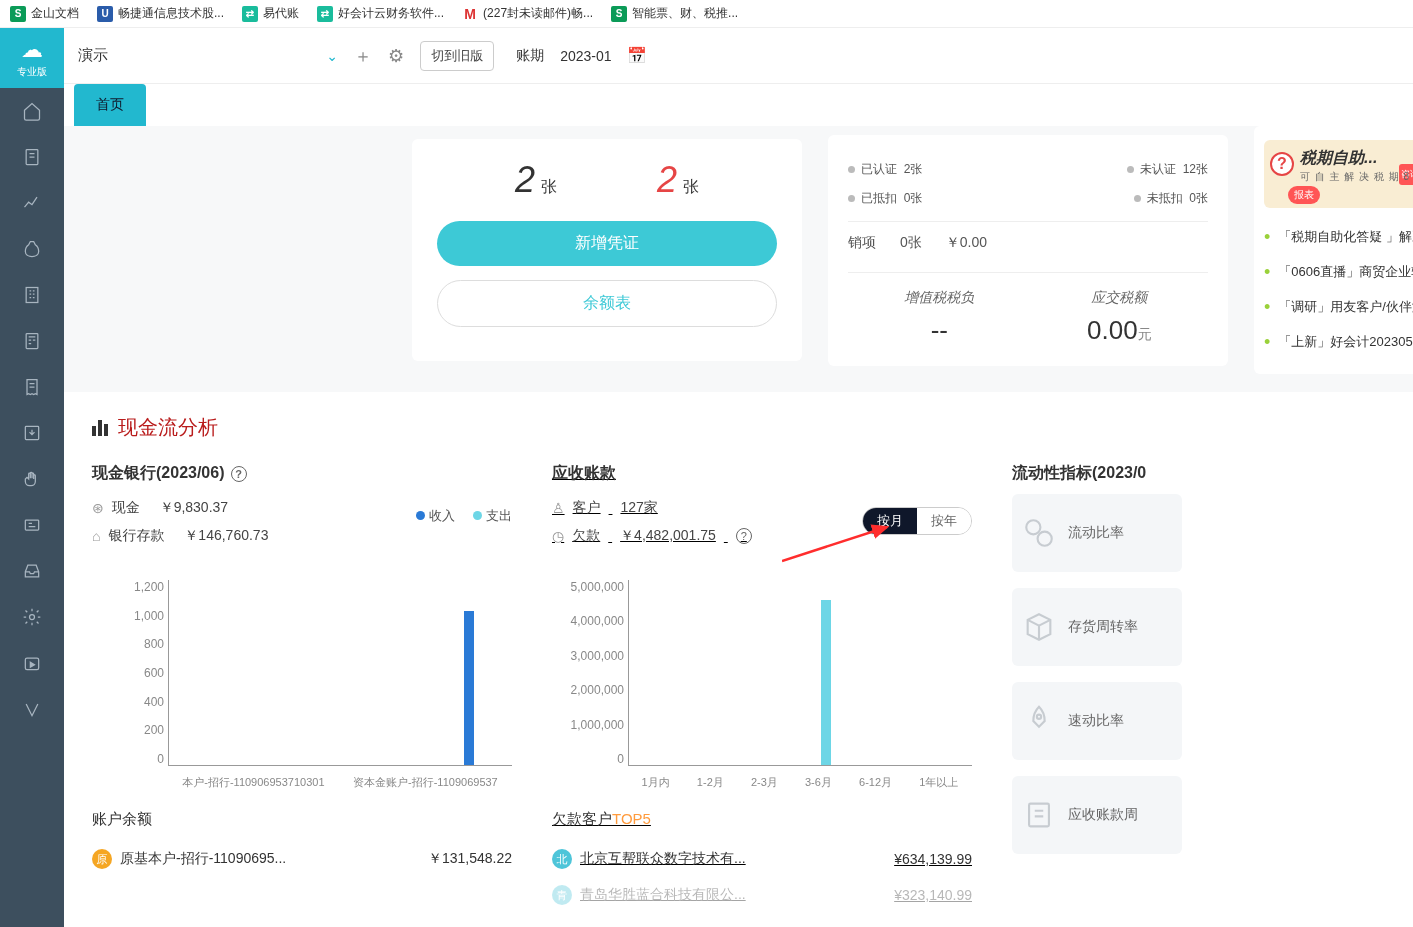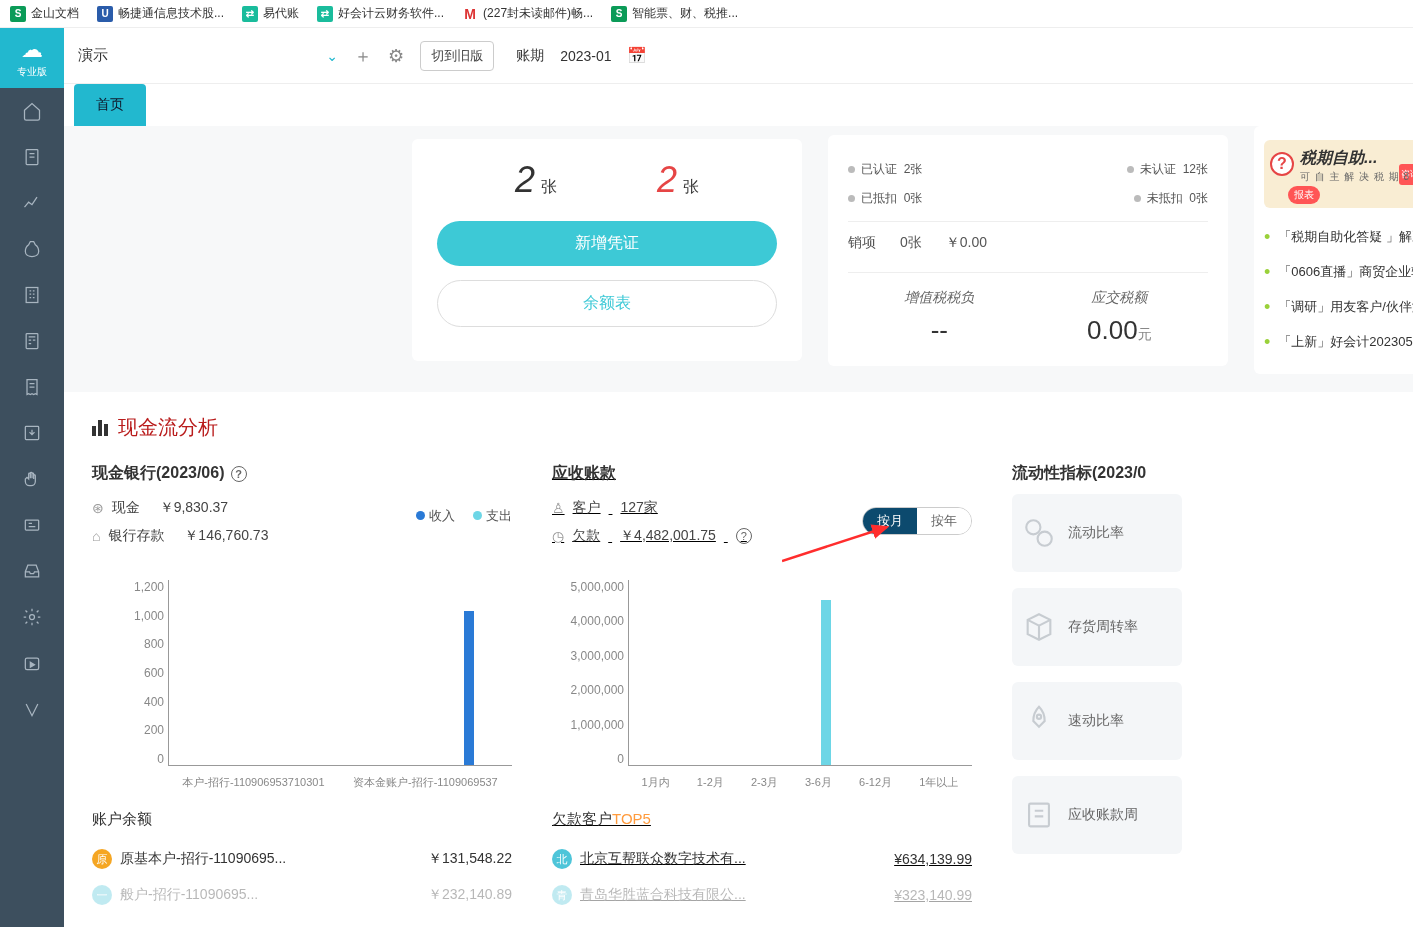--- a/index.html
+++ b/index.html
@@ -87,21 +87,21 @@
 .col-title { font-size: 16px; font-weight: bold; color: #333; margin-bottom: 10px; display: flex; align-items: center; gap: 6px; }
 .help-icon { display: inline-flex; width: 16px; height: 16px; border: 1.5px solid #666; border-radius: 50%; align-items: center; justify-content: center; font-size: 11px; color: #666; cursor: pointer; }
 .meta-line { font-size: 14px; color: #444; padding: 5px 0; display: flex; align-items: center; gap: 8px; }
 .meta-icon { color: #999; font-size: 14px; }
 .legend { position: absolute; right: 0; top: 44px; display: flex; gap: 18px; font-size: 13px; color: #555; }
 .legend .ld { width: 9px; height: 9px; border-radius: 50%; display: inline-block; margin-right: 4px; }
 .ld.in { background: #2a7ad6; } .ld.out { background: #6dd6e6; }
 
 .toggle { position: absolute; right: 0; top: 44px; display: flex; border: 1px solid #ccc; border-radius: 20px; overflow: hidden; font-size: 13px; }
 .toggle span { padding: 4px 14px; cursor: pointer; color: #666; background: #fff; }
-.toggle span.on { background: #0c4a6e; color: #fff; }
+.toggle span.on { background: #0f172a; color: #fff; }
 
 .chart { margin-top: 30px; height: 210px; position: relative; }
 .y-axis { position: absolute; left: 0; top: 0; bottom: 24px; width: 72px; display: flex; flex-direction: column; justify-content: space-between; text-align: right; font-size: 12px; color: #888; }
 .plot { position: absolute; left: 76px; right: 0; top: 0; bottom: 24px; border-left: 1px solid #999; border-bottom: 1px solid #999; }
 .x-axis { position: absolute; left: 76px; right: 0; bottom: 0; display: flex; justify-content: space-around; font-size: 11px; color: #888; }
 .bar { position: absolute; bottom: 0; width: 10px; }
 .bar.blue { background: #2a7ad6; }
 .bar.cyan { background: #6dd6e6; }
 
 .arrow { position: absolute; pointer-events: none; }
@@ -344,24 +344,20 @@
               </div>
               <div class="x-axis">
                   <span>本户-招行-110906953710301</span>
                   <span>资本金账户-招行-1109069537</span>
                 </div>
             </div>
             <div class="subhead">账户余额</div>
             <div class="list-row">
                 <span><span class="avatar av-o">原</span><span>原基本户-招行-11090695...</span></span>
                 <span>￥131,548.22</span>
-              </div>
-            <div class="list-row" style="opacity:.35">
-                <span><span class="avatar av-b">一</span><span>般户-招行-11090695...</span></span>
-                <span>￥232,140.89</span>
               </div>
           </div>
 
           <div class="col col2">
             <div class="col-title">
                 <span>应收账款</span>
               </div>
             <div class="meta-line"><span class="meta-icon">♙</span><span>客户</span>&nbsp;<span>127家</span></div>
             <div class="meta-line"><span class="meta-icon">◷</span><span>欠款</span>&nbsp;<span>￥4,482,001.75</span>&nbsp;<span class="help-icon">?</span></div>
             <div class="toggle">

